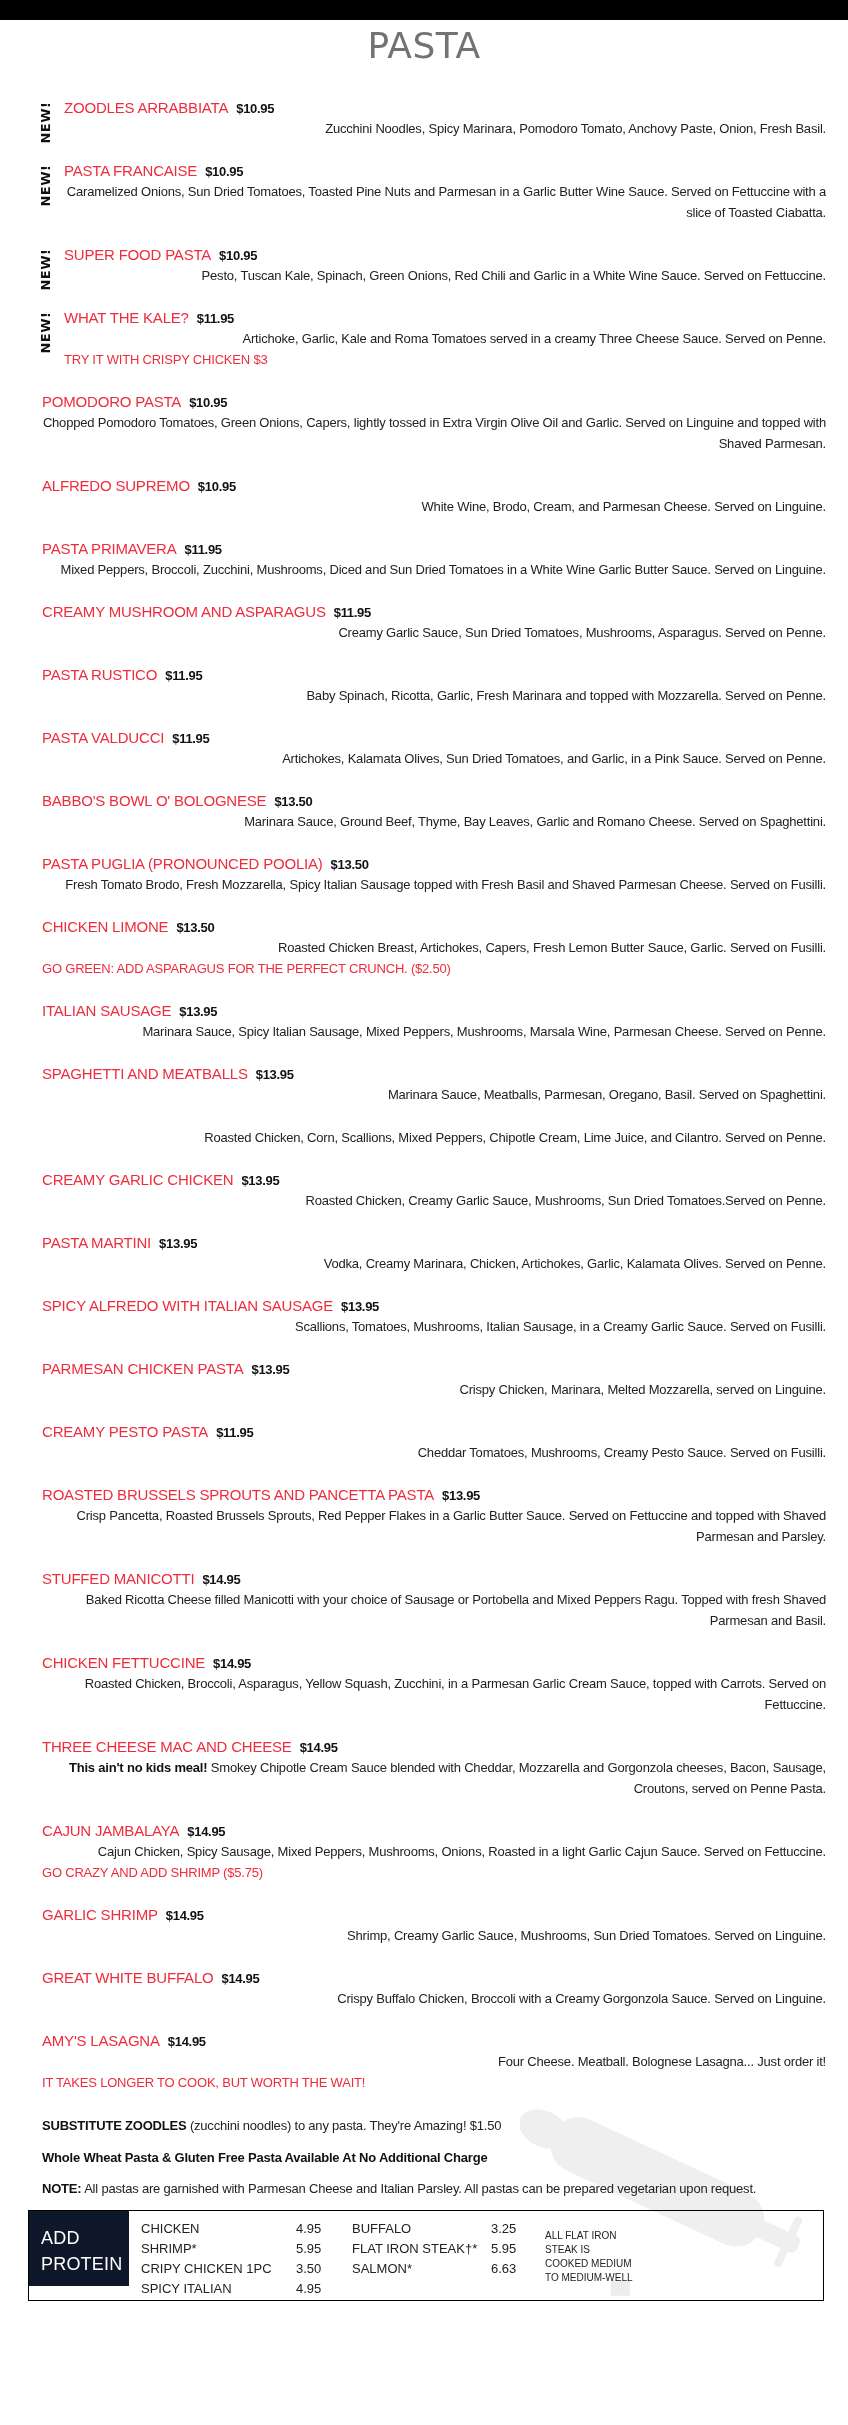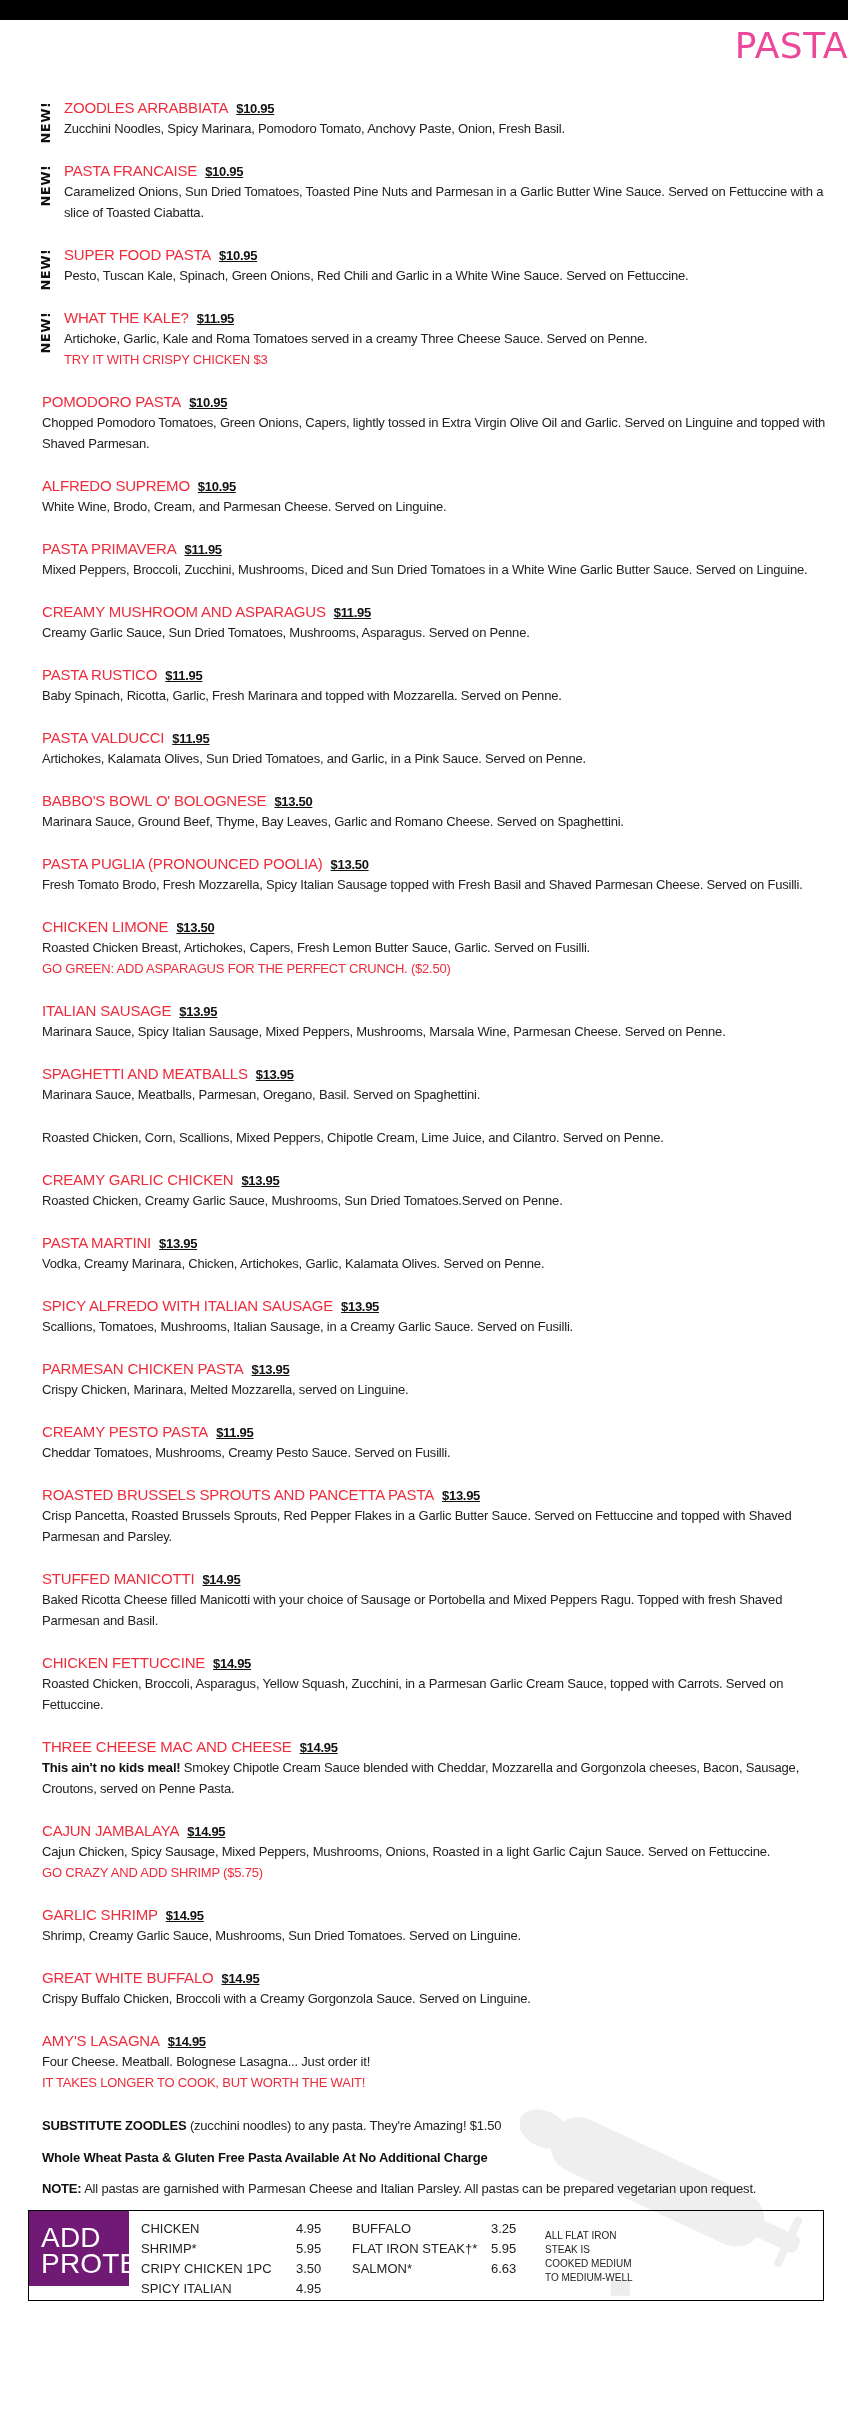--- a/index.html
+++ b/index.html
@@ -5,25 +5,25 @@
     * { box-sizing: border-box; margin: 0; padding: 0; }
     html, body { width: 848px; background: #ffffff; }
     body {
       font-family: "Liberation Sans", sans-serif;
       color: #222222;
       position: relative;
       overflow-x: hidden;
     }
     .topbar { height: 20px; background: #000000; width: 100%; }
     .page-title {
-      text-align: right;
+      text-align: center;
       font-family: "DejaVu Sans", sans-serif;
       font-size: 36px;
       font-weight: 400;
-      color: #ec4899;
+      color: #737373;
       letter-spacing: 0.5px;
       height: 48px;
       line-height: 48px;
       margin-top: 2px;
     }
     .menu { padding: 28px 0 0 0; position: relative; z-index: 2; }
     .item { position: relative; padding-left: 42px; padding-right: 22px; margin-bottom: 22px; }
     .item.new { padding-left: 64px; }
     .new-badge {
       position: absolute;
@@ -46,28 +46,28 @@
       color: #ee2c3c;
       font-size: 15px;
       letter-spacing: -0.2px;
     }
     .item-price {
       color: #111;
       font-weight: 700;
       font-size: 13px;
       margin-left: 8px;
       letter-spacing: -0.3px;
-      text-decoration: underline;
     }
     .item-desc {
       font-size: 13px;
       line-height: 21px;
       color: #222;
       margin-top: 1px;
       letter-spacing: -0.2px;
+      text-align: right;
     }
     .item-desc b { font-weight: 700; color: #111; }
     .item-extra {
       font-size: 13px;
       line-height: 21px;
       color: #ee2c3c;
       letter-spacing: -0.2px;
     }
     .notes { padding: 0 22px 0 42px; position: relative; z-index: 2; margin-top: 8px; }
     .note { font-size: 13px; line-height: 21px; color: #222; margin-bottom: 11px; letter-spacing: -0.2px; }
@@ -76,22 +76,22 @@
     .protein-box {
       position: relative; z-index: 2;
       margin: 0 0 0 28px;
       width: 796px;
       height: 91px;
       border: 1.5px solid #000;
       display: flex;
     }
     .protein-label {
       width: 100px; height: 75px;
-      background: #701a75; color: #fff;
-      font-size: 28px; line-height: 26px;
+      background: #0f172a; color: #fff;
+      font-size: 18px; line-height: 26px;
       padding: 14px 0 4px 12px;
       letter-spacing: 0.2px;
     }
     .protein-cols { display: flex; padding-top: 8px; }
     .protein-col { font-size: 13px; line-height: 20px; color: #222; }
     .protein-col .row { display: flex; gap: 11px; }
     .col1 .name { width: 156px; padding-left: 12px; }
     .col1 .price { width: 40px; }
     .col2 { margin-left: 16px; }
     .col2 .name { width: 128px; }

